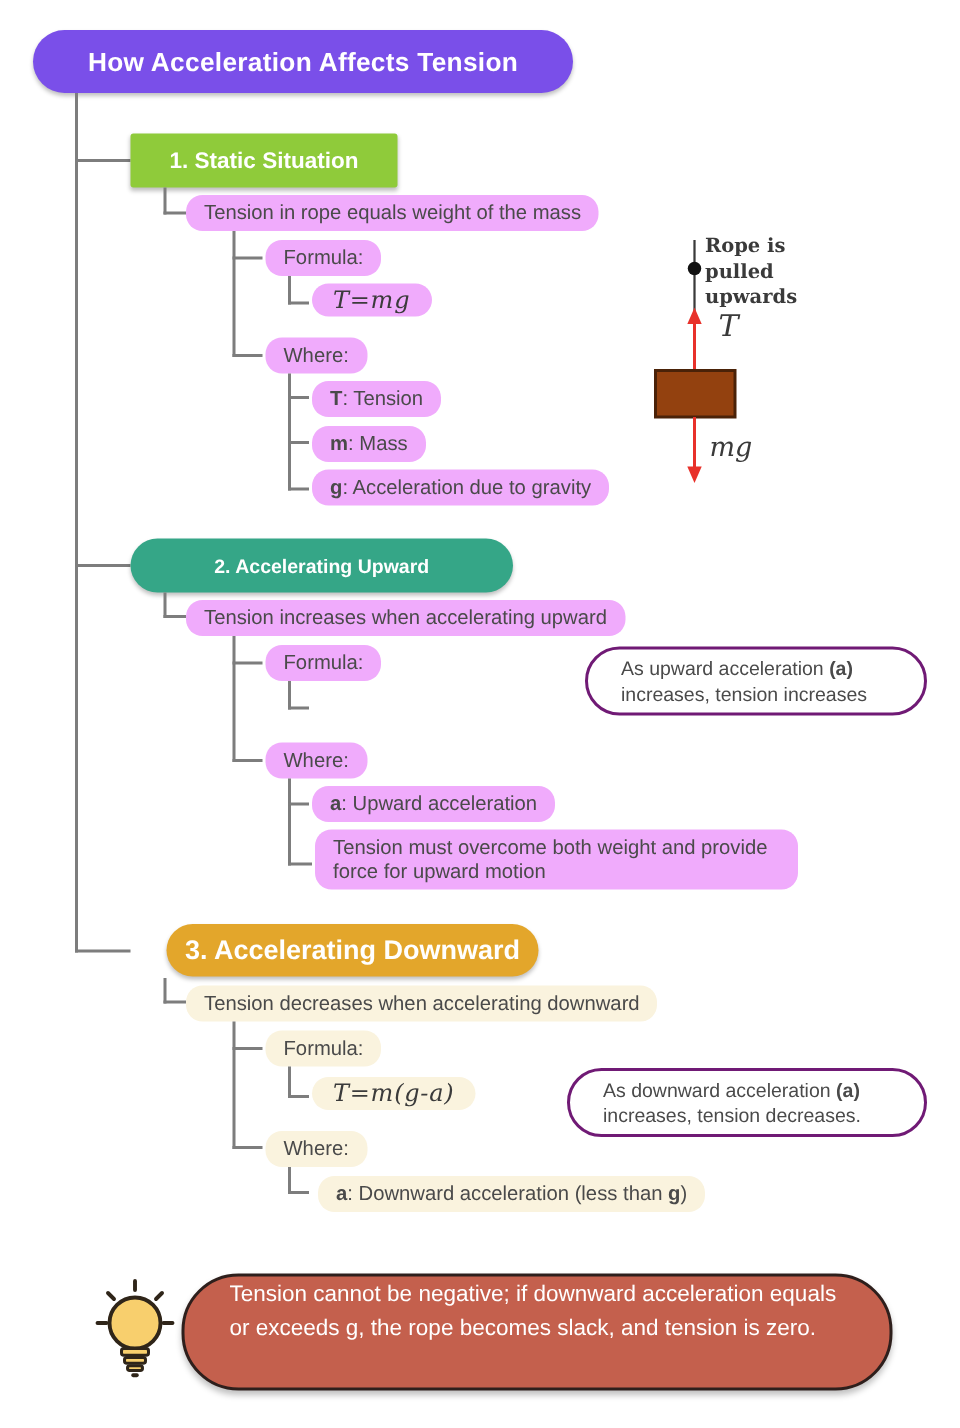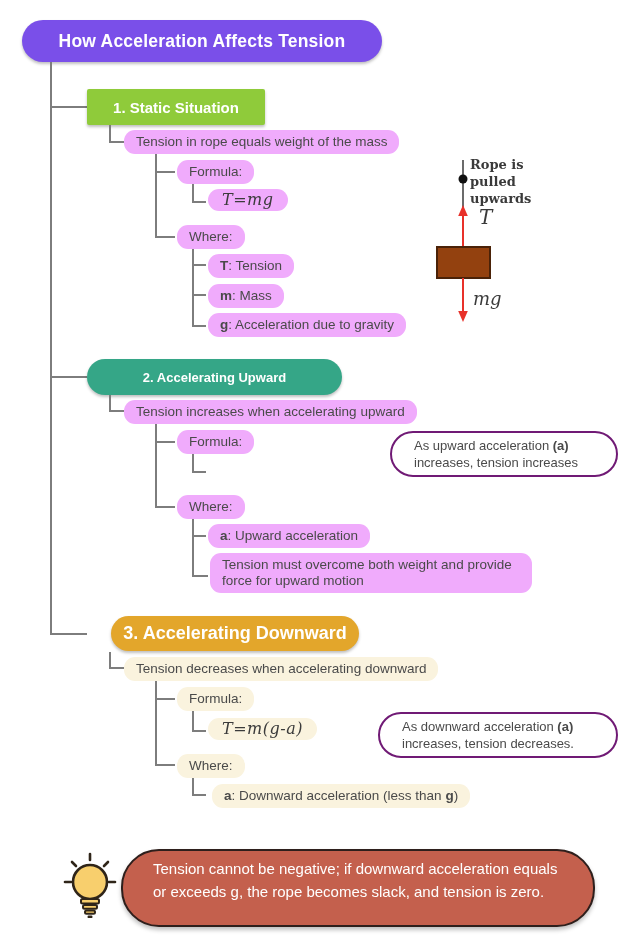--- a/index.html
+++ b/index.html
@@ -18,21 +18,21 @@
   .cream{background:#faf3de;}
   .wrap{white-space:normal;width:322px;}
   .formula{font-family:"DejaVu Serif",serif;font-style:italic;font-size:16px;
         color:#3b3b3b;padding:3px 14px;letter-spacing:.5px;}
   .callout{position:absolute;border:2px solid #701a75;border-radius:23px;background:#fff;
         font-size:13px;line-height:17px;color:#4a4a4a;display:flex;align-items:center;
         box-sizing:border-box;padding:0 10px 0 22px;}
   .callout .inner{width:190px;}
   .note-pill{position:absolute;left:121px;top:849px;width:474px;height:78px;border-radius:38px;
         background:#c4604d;border:2.5px solid #2e1f1c;color:#fff;font-size:15px;line-height:23px;
-        display:flex;align-items:center;box-sizing:border-box;padding:0 18px 16px 30px;
+        display:flex;box-sizing:border-box;padding:0 18px 16px 30px;
         box-shadow:0 3px 4px rgba(0,0,0,.25);}
   .note-pill .inner{width:408px;}
   .serif-label{position:absolute;font-family:"DejaVu Serif",serif;color:#3a3a3a;}
   .math{font-style:italic;}
   svg{position:absolute;}
 </style>
 </head>
 <body>
 
 <div class="canvas">

